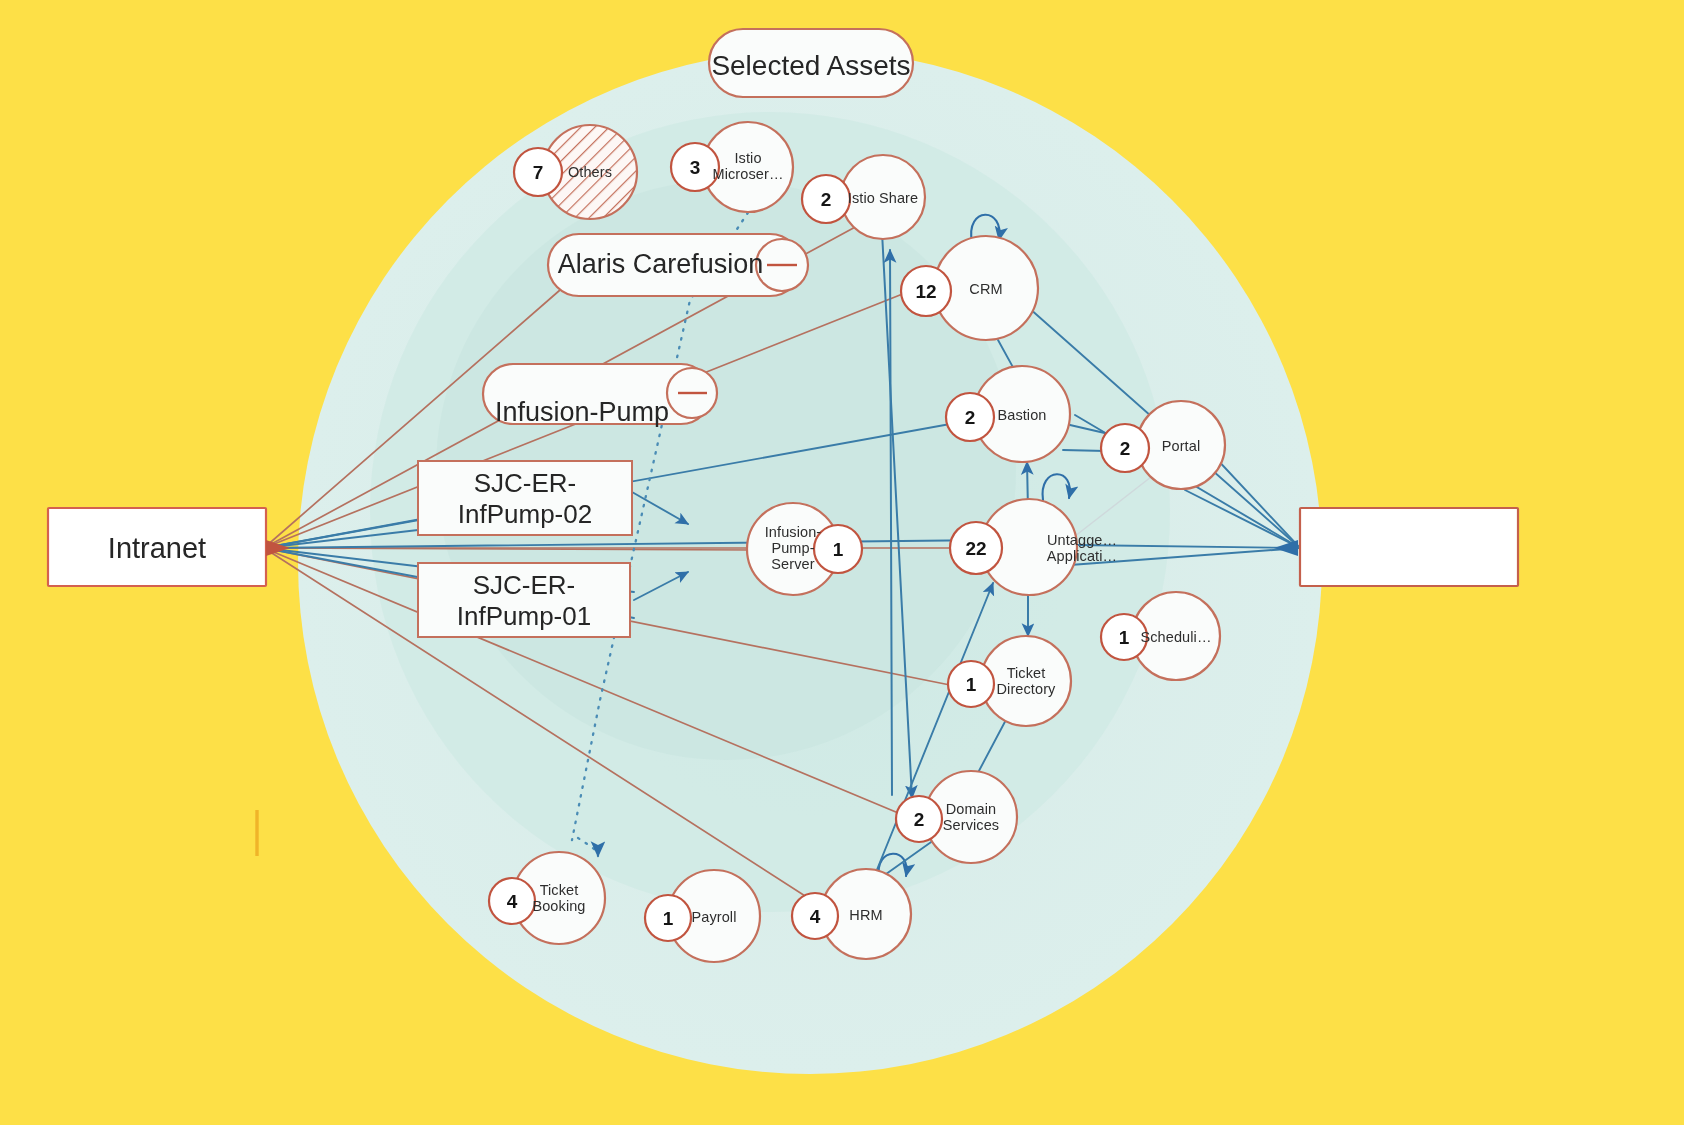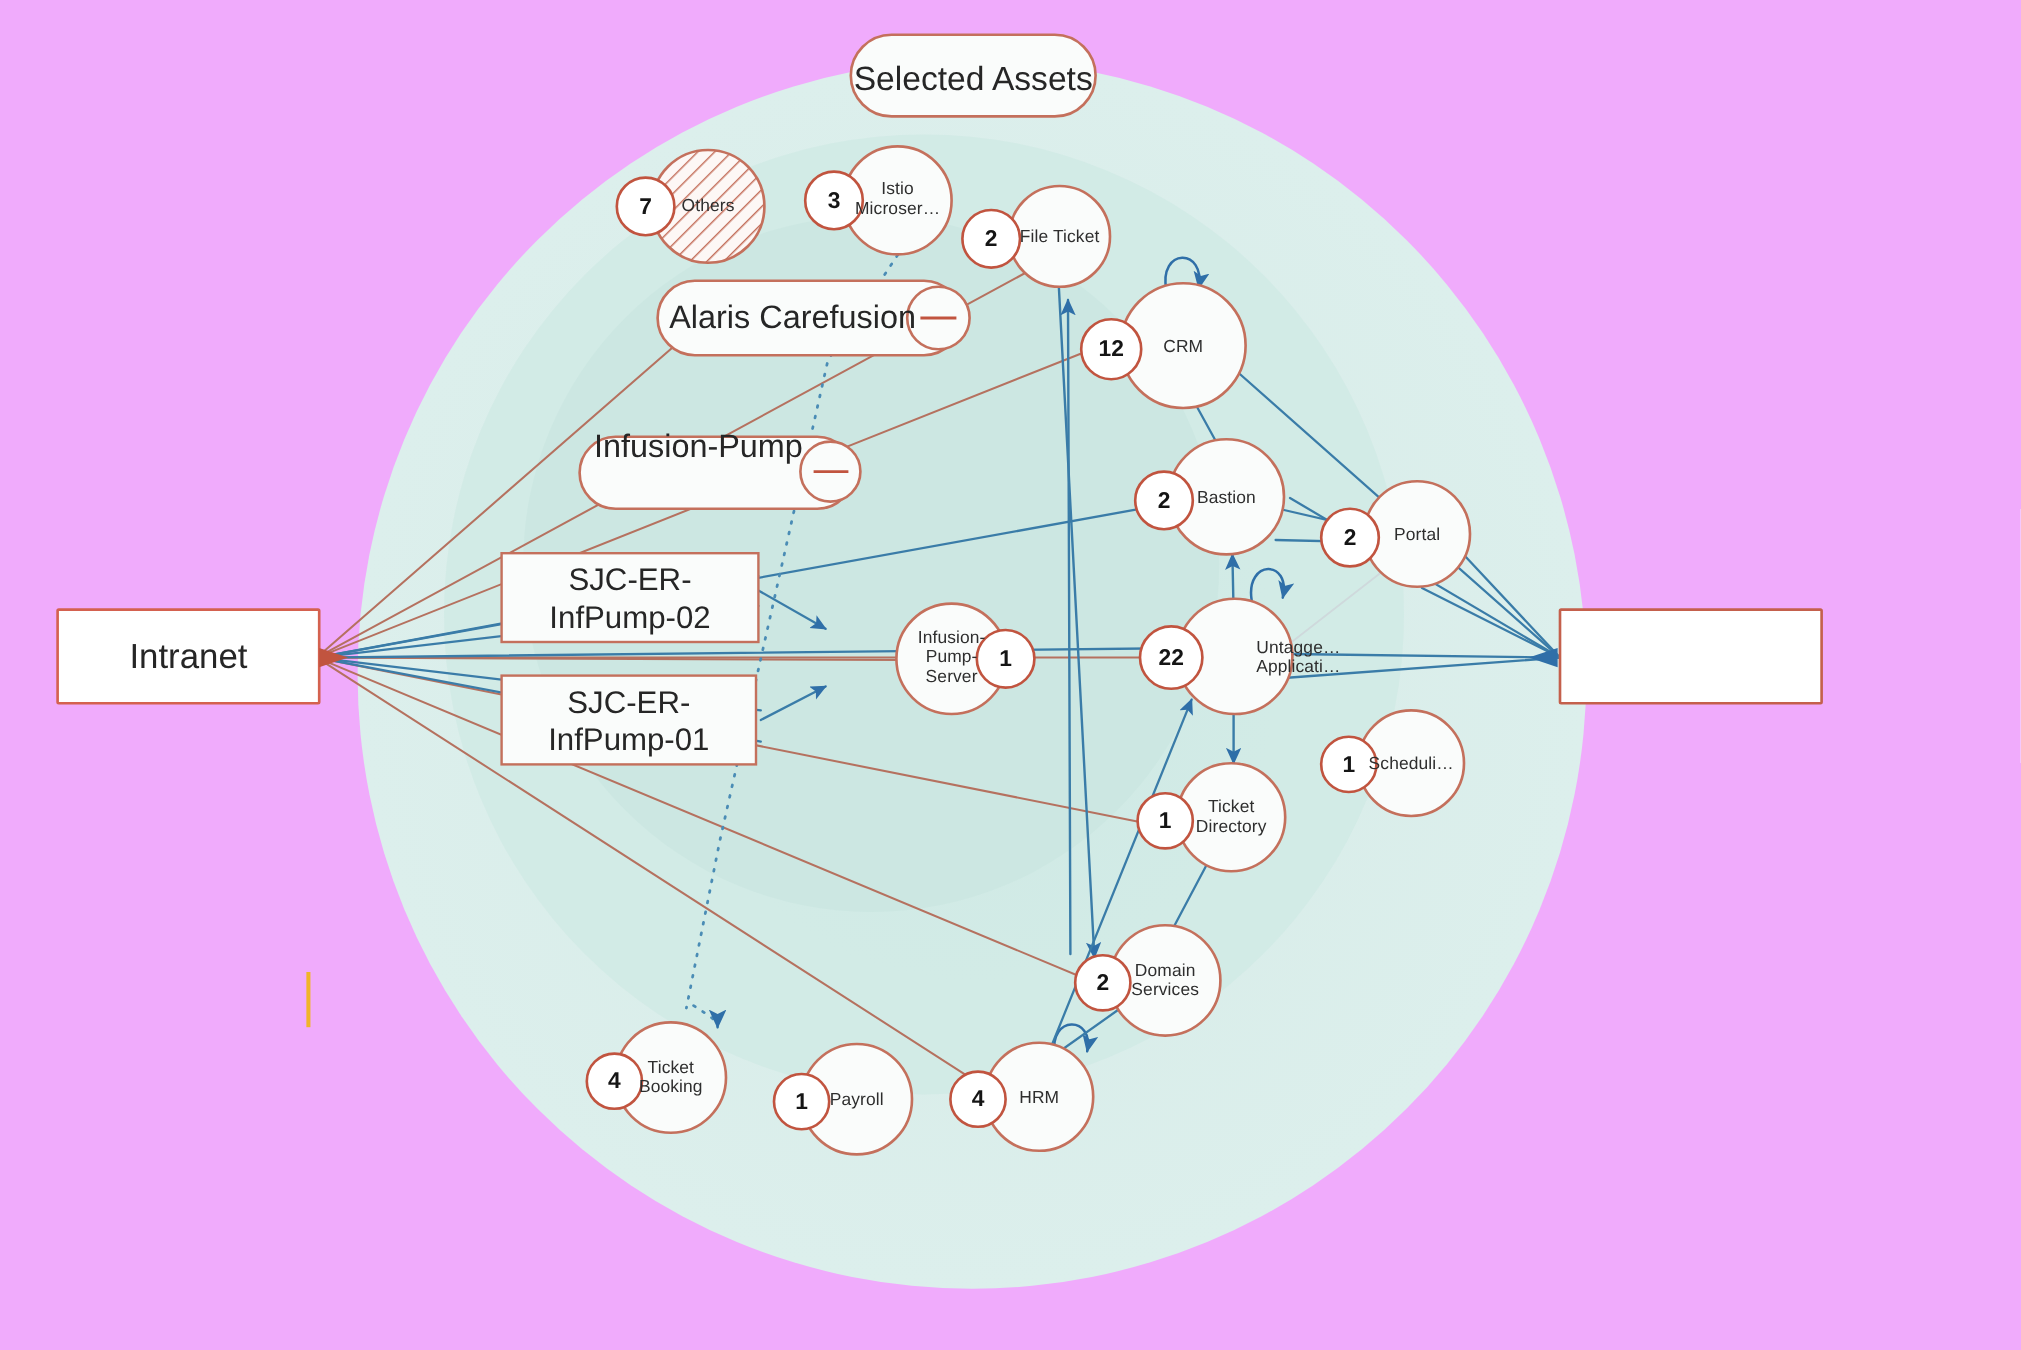--- a/index.html
+++ b/index.html
@@ -1,21 +1,21 @@
 <!DOCTYPE html>
 <html><head>
 <meta charset="utf-8">
 <title>Asset Network Topology</title>
 <style>
   html,body{margin:0;padding:0;background:#ffffff;}
   body{
     font-family:"Liberation Sans","DejaVu Sans",sans-serif;
     width:1684px;height:1125px;overflow:hidden;
   }
-  #stage{position:relative;width:1684px;height:1125px;background:#f0abfc;}
+  #stage{position:relative;width:1684px;height:1125px;background:#fde047;}
   #svgroot{position:absolute;left:0;top:0;width:1684px;height:1125px;}
 
   
   .nodelabel{
     position:absolute;
     text-align:center;
     color:#2e2e2e;
     line-height:1.12;
     pointer-events:none;
     white-space:pre-line;
@@ -208,30 +208,30 @@
       <circle cx="866" cy="914" r="45" fill="#fafcfb" stroke="#c4705c" stroke-width="2.2"></circle>
       <circle cx="815" cy="916" r="23" fill="#ffffff" stroke="#c1543f" stroke-width="2.2"></circle>
     </g>
   </svg>
 
   <div class="boxlabel title-label" style="left:709px;top:49px;width:204px;">Selected Assets</div>
 
   <div class="boxlabel zone-endpoint" style="left:48px;top:531px;width:218px;">Intranet</div>
 
   <div class="boxlabel pill-label" style="left:548px;top:248px;width:225px;">Alaris Carefusion</div>
-  <div class="boxlabel pill-label" style="left:483px;top:356px;width:198px;">Infusion-Pump</div>
+  <div class="boxlabel pill-label" style="left:483px;top:396px;width:198px;">Infusion-Pump</div>
   <div class="boxlabel asset-box-label" style="left:418px;top:468px;width:214px;">SJC-ER-
 InfPump-02</div>
   <div class="boxlabel asset-box-label" style="left:418px;top:570px;width:212px;">SJC-ER-
 InfPump-01</div>
 
   <div class="nodelabel nl-sm" style="left:545px;top:164px;width:90px;">Others</div>
   <div class="nodelabel nl-sm" style="left:703px;top:150px;width:90px;">Istio
 Microser…</div>
-  <div class="nodelabel nl-sm" style="left:838px;top:190px;width:90px;">File Ticket</div>
+  <div class="nodelabel nl-sm" style="left:838px;top:190px;width:90px;">Istio Share</div>
   <div class="nodelabel nl-sm" style="left:941px;top:281px;width:90px;">CRM</div>
   <div class="nodelabel nl-sm" style="left:977px;top:407px;width:90px;">Bastion</div>
   <div class="nodelabel nl-sm" style="left:1136px;top:438px;width:90px;">Portal</div>
   <div class="nodelabel nl-sm" style="left:748px;top:524px;width:90px;">Infusion-
 Pump-
 Server</div>
   <div class="nodelabel nl-sm" style="left:1036px;top:532px;width:92px;">Untagge…
 Applicati…</div>
   <div class="nodelabel nl-sm" style="left:1131px;top:629px;width:90px;">Scheduli…</div>
   <div class="nodelabel nl-sm" style="left:981px;top:665px;width:90px;">Ticket

